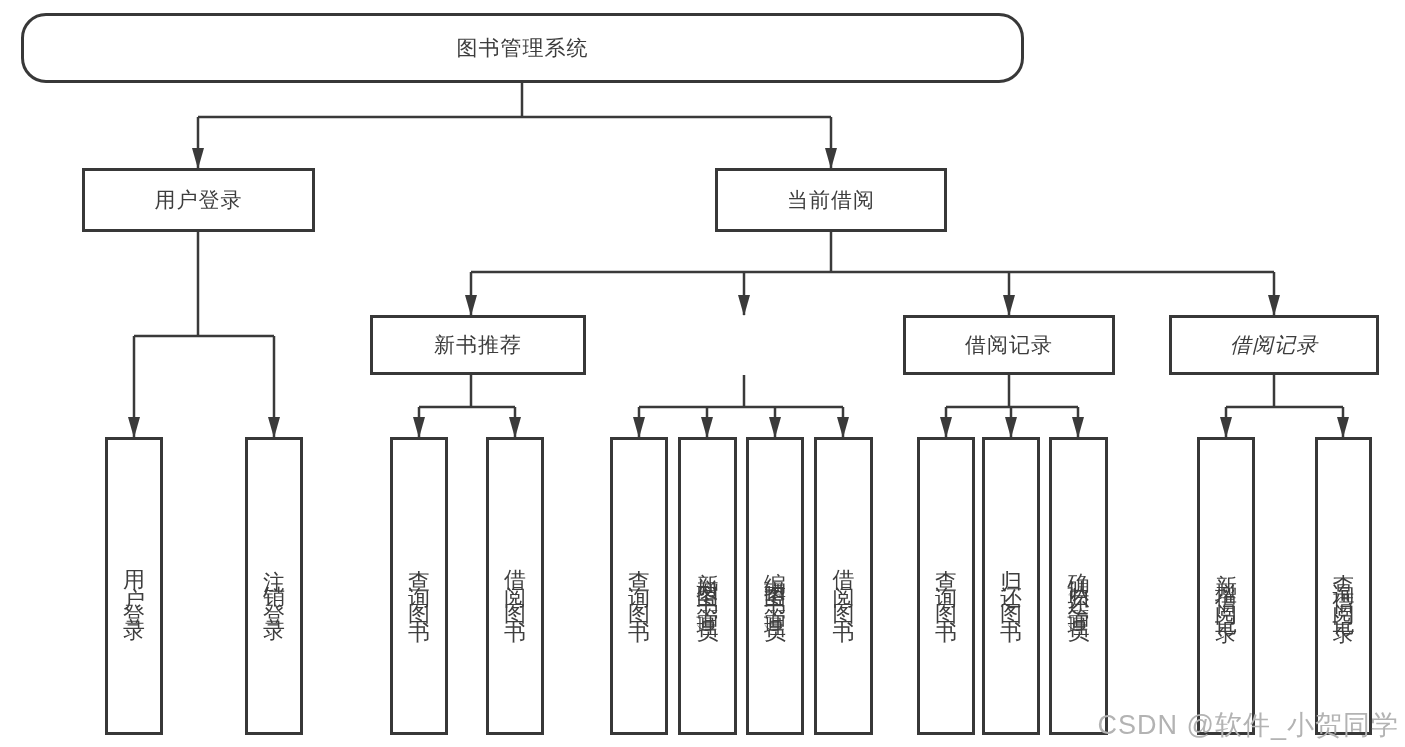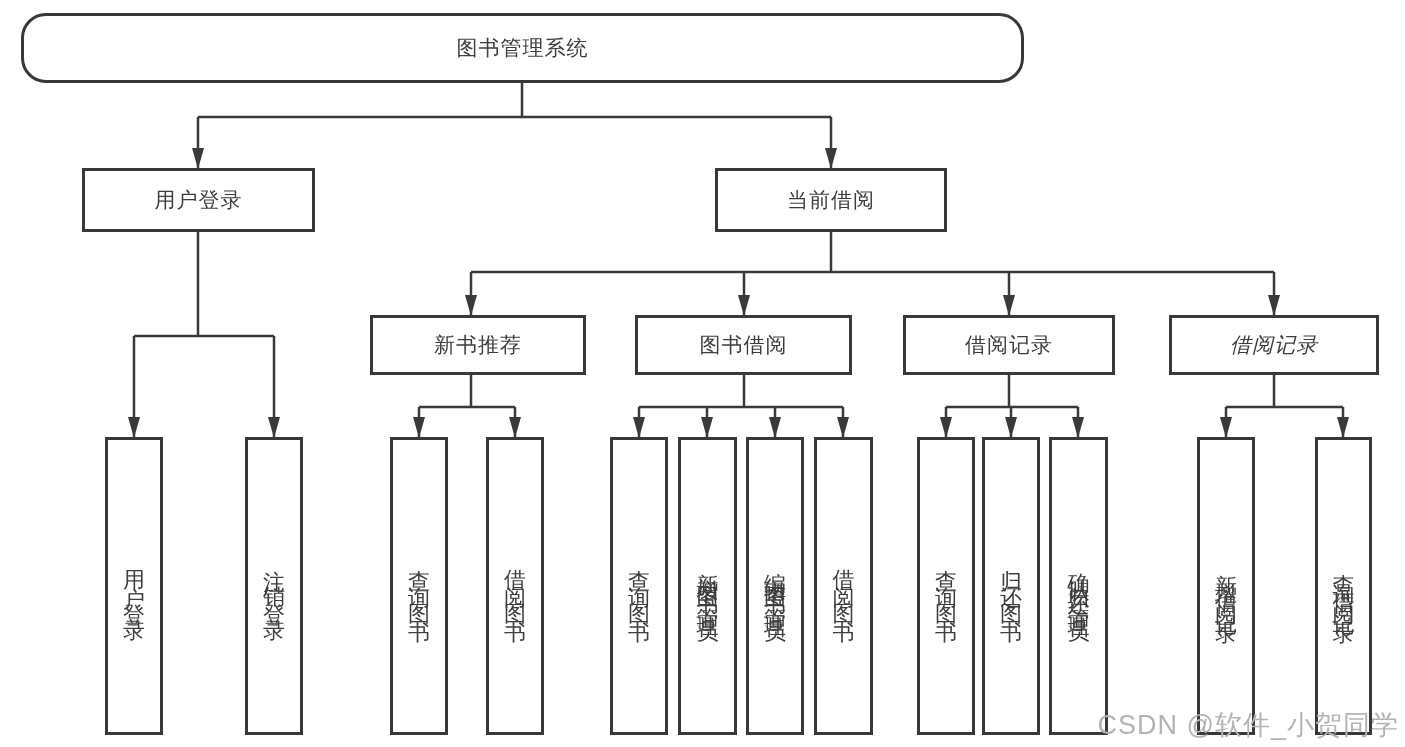--- a/index.html
+++ b/index.html
@@ -150,23 +150,20 @@
   <div id="n-user-login" class="node hnode">
     <span>用户登录</span>
   </div>
   <div id="n-book-mgmt" class="node hnode">
     <span>当前借阅</span>
   </div>
 
   <div id="n-new-book" class="node hnode">
     <span>新书推荐</span>
   </div>
-  <div id="n-book-borrow" class="node hnode">
-    <span>图书借阅</span>
-  </div>
   <div id="n-current" class="node hnode">
     <span>借阅记录</span>
   </div>
   <div id="n-records" class="node hnode">
     <span>借阅记录</span>
   </div>
 
   <div id="lf-user-login" class="node vnode leaf">
     <span class="vtext">用户登录</span>
   </div>

